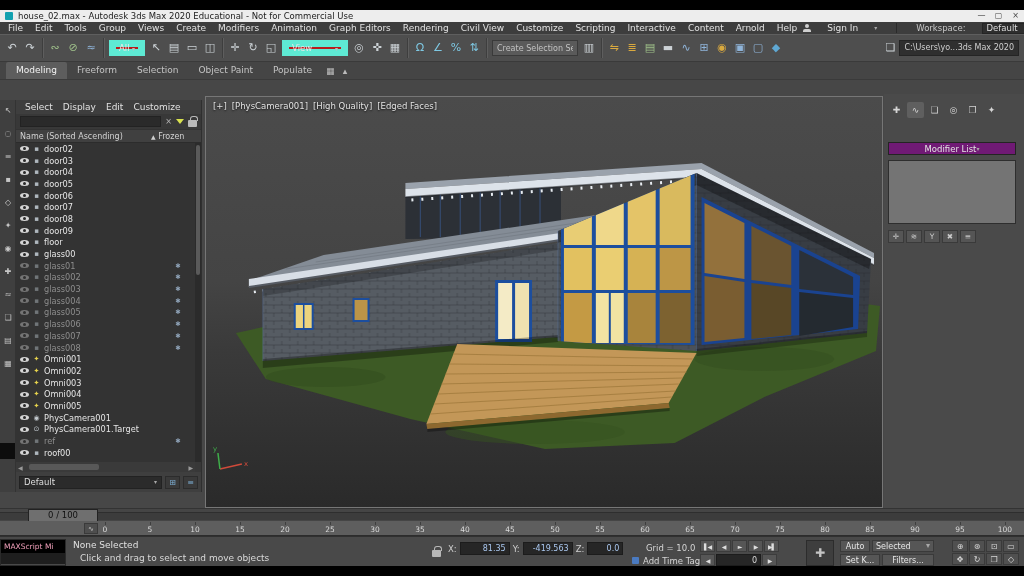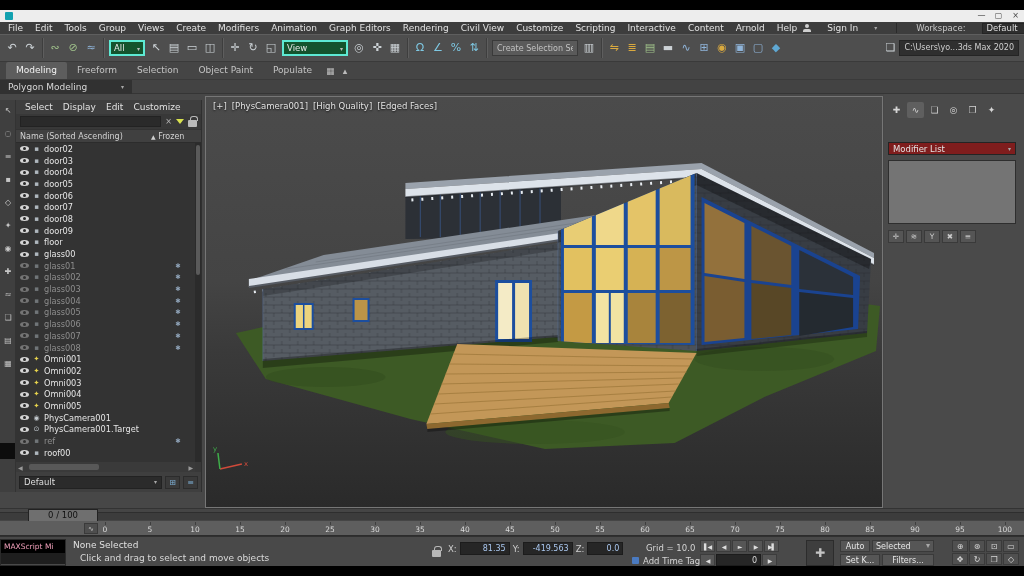--- a/index.html
+++ b/index.html
@@ -32,22 +32,22 @@
   #workspace-label{font-size:8.5px;color:#c6c6c6;white-space:nowrap}
   #workspace-dd{display:flex;align-items:center;background:#2e2e2e;border:1px solid #242424;height:11px;padding:0 4px;gap:8px}
   #workspace-value{font-size:8.5px;color:#ddd}
 
   
   #main-toolbar{top:34px;height:28px;background:#4e4e4e;border-top:1px solid #5e5e5e;
     border-bottom:1px solid #3a3a3a;display:flex;align-items:center;padding:0 3px}
   .tb-icon{width:18px;height:20px;text-align:center;line-height:20px;font-size:11px;color:#ccd2d6;flex:none}
   .tb-sep{width:1px;height:20px;background:#3e3e3e;margin:0 3px;box-shadow:1px 0 0 #5e5e5e;flex:none}
   .tb-spacer{flex:1}
-  .tb-dd{display:flex;align-items:center;justify-content:space-between;height:16px;background:#14532d;
-    border:2px solid #5eead4;padding:0 3px;margin:0 2px;flex:none}
+  .tb-dd{display:flex;align-items:center;justify-content:space-between;height:16px;background:#b91c1c;
+    border:7px solid #5eead4;padding:0 3px;margin:0 2px;flex:none}
   .tb-dd .val{font-size:8.5px;color:#e8e8e8}
   .tb-dd .caret{font-size:6px;color:#bbb}
   .tb-field{height:16px;background:#5a5a5a;border:1px solid #3a3a3a;font-size:8px;color:#ddd;
     padding:0 4px;margin:0 2px;font-family:inherit;flex:none}
   .tb-field::placeholder{color:#c2c2c2}
   .tb-path{height:16px;background:#2f2f2f;border:1px solid #242424;font-size:8px;color:#cfcfcf;
     line-height:14px;padding:0 4px;margin-right:2px;white-space:nowrap;overflow:hidden;flex:none}
 
   
   #ribbon{top:62px;height:18px;background:#454545;display:flex;align-items:flex-end;padding-left:6px;border-bottom:1px solid #3a3a3a}
@@ -112,22 +112,22 @@
   #viewport{position:absolute;left:205px;top:2px;width:678px;height:412px;border:1px solid #767676;background:#3a3a3a}
   #vp-svg{position:absolute;inset:0;width:100%;height:100%}
   #vp-label{position:absolute;left:7px;top:4px;display:flex;gap:5px;font-size:8.5px;color:#e4e4e4;
     text-shadow:0 1px 2px rgba(0,0,0,.85);white-space:nowrap}
 
   
   #cmdpanel{position:absolute;left:884px;top:0;width:140px;height:414px;background:#4a4a4a}
   #cp-tabs{position:absolute;left:4px;top:8px;display:flex;gap:2px}
   .cp-tab{width:17px;height:16px;font-size:9px;color:#d5d5d5;text-align:center;line-height:16px}
   .cp-tab.active{background:#5f5f5f;border-radius:2px}
-  #modifier-dd{position:absolute;left:4px;right:8px;top:48px;height:13px;background:#7f1d1d;border:1px solid #242424;
-    display:flex;align-items:center;justify-content:space-between;padding:0 4px}
+  #modifier-dd{position:absolute;left:4px;right:8px;top:48px;height:13px;background:#701a75;border:1px solid #242424;
+    display:flex;align-items:center;justify-content:center;padding:0 4px}
   #modifier-label{font-size:8.5px;color:#e4e4e4}
   #stack-box{position:absolute;left:4px;right:8px;top:66px;height:64px;background:#747474;border:1px solid #2e2e2e}
   #stack-btns{position:absolute;left:4px;top:136px;display:flex;gap:2px}
   .stk-btn{width:16px;height:13px;background:#555;border:1px solid #3a3a3a;font-size:7.5px;color:#ccc;text-align:center;line-height:11px}
 
   
   #timeslider{top:508px;height:13px;background:#454545;border-top:1px solid #333}
   #ts-track{position:absolute;left:0;right:0;top:3px;height:8px;background:#3c3c3c;border-top:1px solid #2e2e2e}
   #ts-handle{position:absolute;left:28px;top:0;width:70px;height:13px;background:#6f6f6f;border:1px solid #222;
     font-size:8.5px;color:#111;text-align:center;line-height:11px}
@@ -176,20 +176,21 @@
   .nav-btn{width:16px;height:12px;background:#505050;border:1px solid #3a3a3a;font-size:8px;color:#d8d8d8;text-align:center;line-height:11px}
 </style>
 </head>
 <body>
 
 <div id="app">
   <div class="letterbox" id="lb-top"></div>
 
   <div class="row" id="titlebar">
     <div class="tb-logo"></div>
+    <div id="title-text">house_02.max - Autodesk 3ds Max 2020 Educational - Not for Commercial Use</div>
     <div id="win-controls">
         <div class="wc">—</div>
         <div class="wc">▢</div>
         <div class="wc">×</div>
       </div>
   </div>
 
   <div class="row" id="menubar">
     <div id="menu-items">
         <span class="menu-item">File</span>
@@ -281,26 +282,20 @@
         <div class="rtab">Selection</div>
         <div class="rtab">Object Paint</div>
         <div class="rtab">Populate</div>
       </div>
     <div id="ribbon-icons">
         <span class="ricon">▦</span>
         <span class="ricon">▴</span>
       </div>
   </div>
 
-  <div class="row" id="subtab-row">
-    <div id="subtab">
-      <span id="subtab-label">Polygon Modeling</span>
-      <span class="mb-caret">▾</span>
-    </div>
-  </div>
 
   <div class="row" id="main">
 
     <div id="explorer">
       <div id="ex-vtools">
           <div class="vt-icon">↖</div>
           <div class="vt-icon">◌</div>
           <div class="vt-icon">≡</div>
           <div class="vt-icon">▪</div>
           <div class="vt-icon">◇</div>

